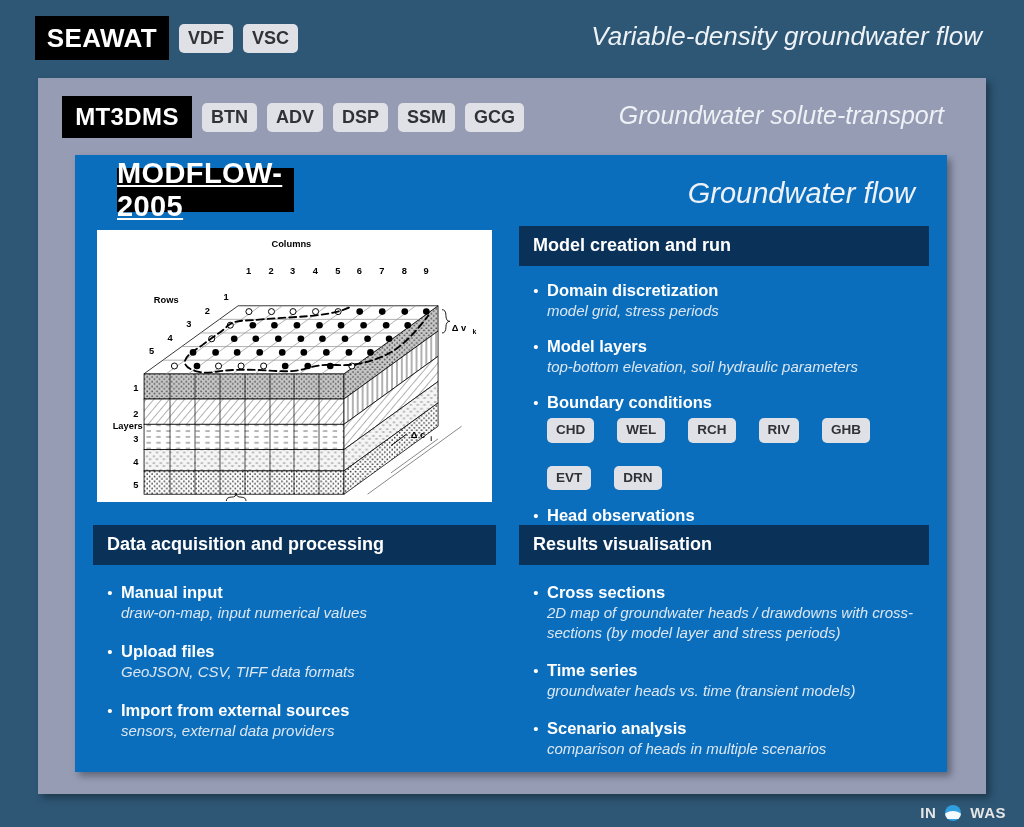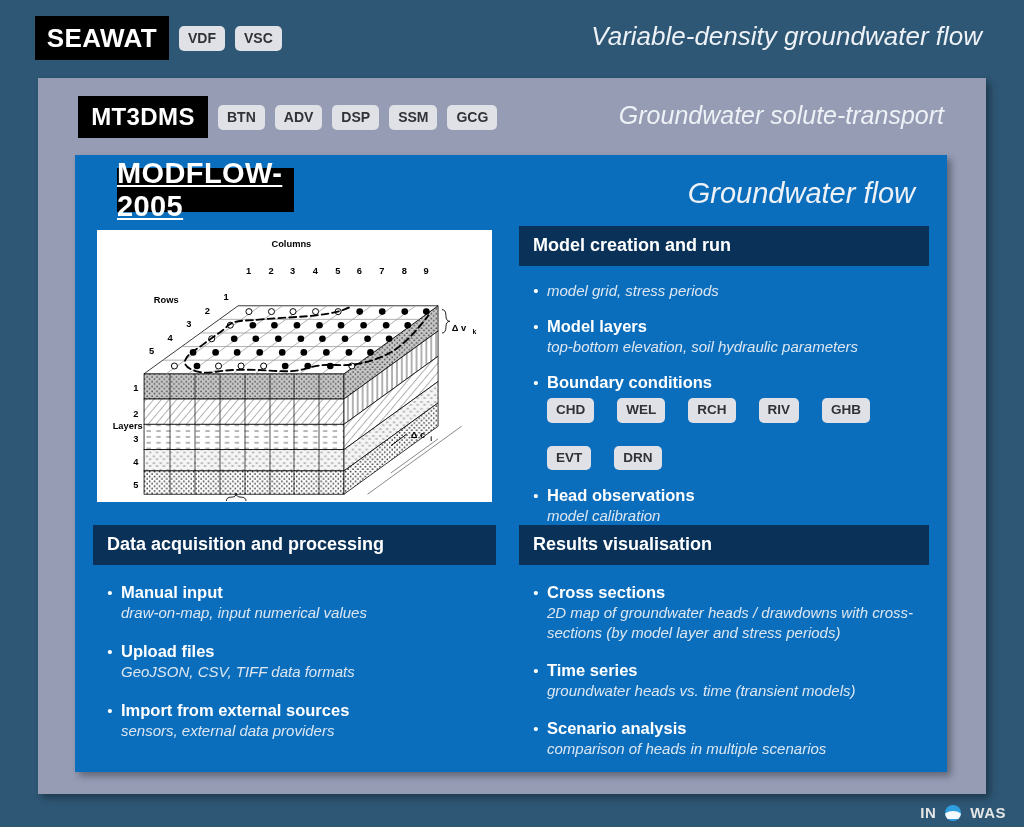--- a/index.html
+++ b/index.html
@@ -45,21 +45,21 @@
   }
   #modflow-plate {
     width: 177px; height: 44px;
     font-size: 29px;
     text-decoration: underline;
   }
   .pkg-badge {
     background: #dfe1e6;
     color: #2f3237;
     border-radius: 5px;
-    font-size: 14px;
+    font-size: 18px;
     font-weight: bold;
     padding: 5px 9px 6px 9px;
     line-height: 1;
     white-space: nowrap;
   }
   .band-title {
     position: absolute;
     color: #eef2f6;
     font-style: italic;
     white-space: nowrap;
@@ -211,21 +211,21 @@
     <div class="name-plate" id="seawat-plate">SEAWAT</div>
     <div class="pkg-badge">VDF</div>
     <div class="pkg-badge">VSC</div>
   </div>
   <div class="band-title" id="seawat-title">Variable-density groundwater flow</div>
 
   <div id="mt3dms-layer">
     <div class="band-title" style="right:42px; top:23px; font-size:25px;">Groundwater solute-transport</div>
   </div>
 
-  <div class="tag-row" id="mt3dms-tags" style="left:57px; top:96px;">
+  <div class="tag-row" id="mt3dms-tags" style="left:41px; top:96px;">
     <div class="name-plate" id="mt3dms-plate">MT3DMS</div>
     <div class="pkg-badge">BTN</div>
     <div class="pkg-badge">ADV</div>
     <div class="pkg-badge">DSP</div>
     <div class="pkg-badge">SSM</div>
     <div class="pkg-badge">GCG</div>
   </div>
 
   <div id="modflow-layer">
     <div class="band-title" style="right:32px; top:22px; font-size:29px;">Groundwater flow</div>
@@ -435,20 +435,21 @@
       </svg>
     </div>
 
     <div class="panel" id="panel-model-creation">
       <div class="panel-head">Model creation and run</div>
       <div class="panel-body">
 
         <div class="bullet-row">
           <span class="bullet-dot">•</span>
           <span class="bullet-texts">
+            <span class="b-title">Domain discretization</span>
             <span class="b-sub">model grid, stress periods</span>
           </span>
         </div>
 
         <div class="bullet-row">
           <span class="bullet-dot">•</span>
           <span class="bullet-texts">
             <span class="b-title">Model layers</span>
             <span class="b-sub">top-bottom elevation, soil hydraulic parameters</span>
           </span>

